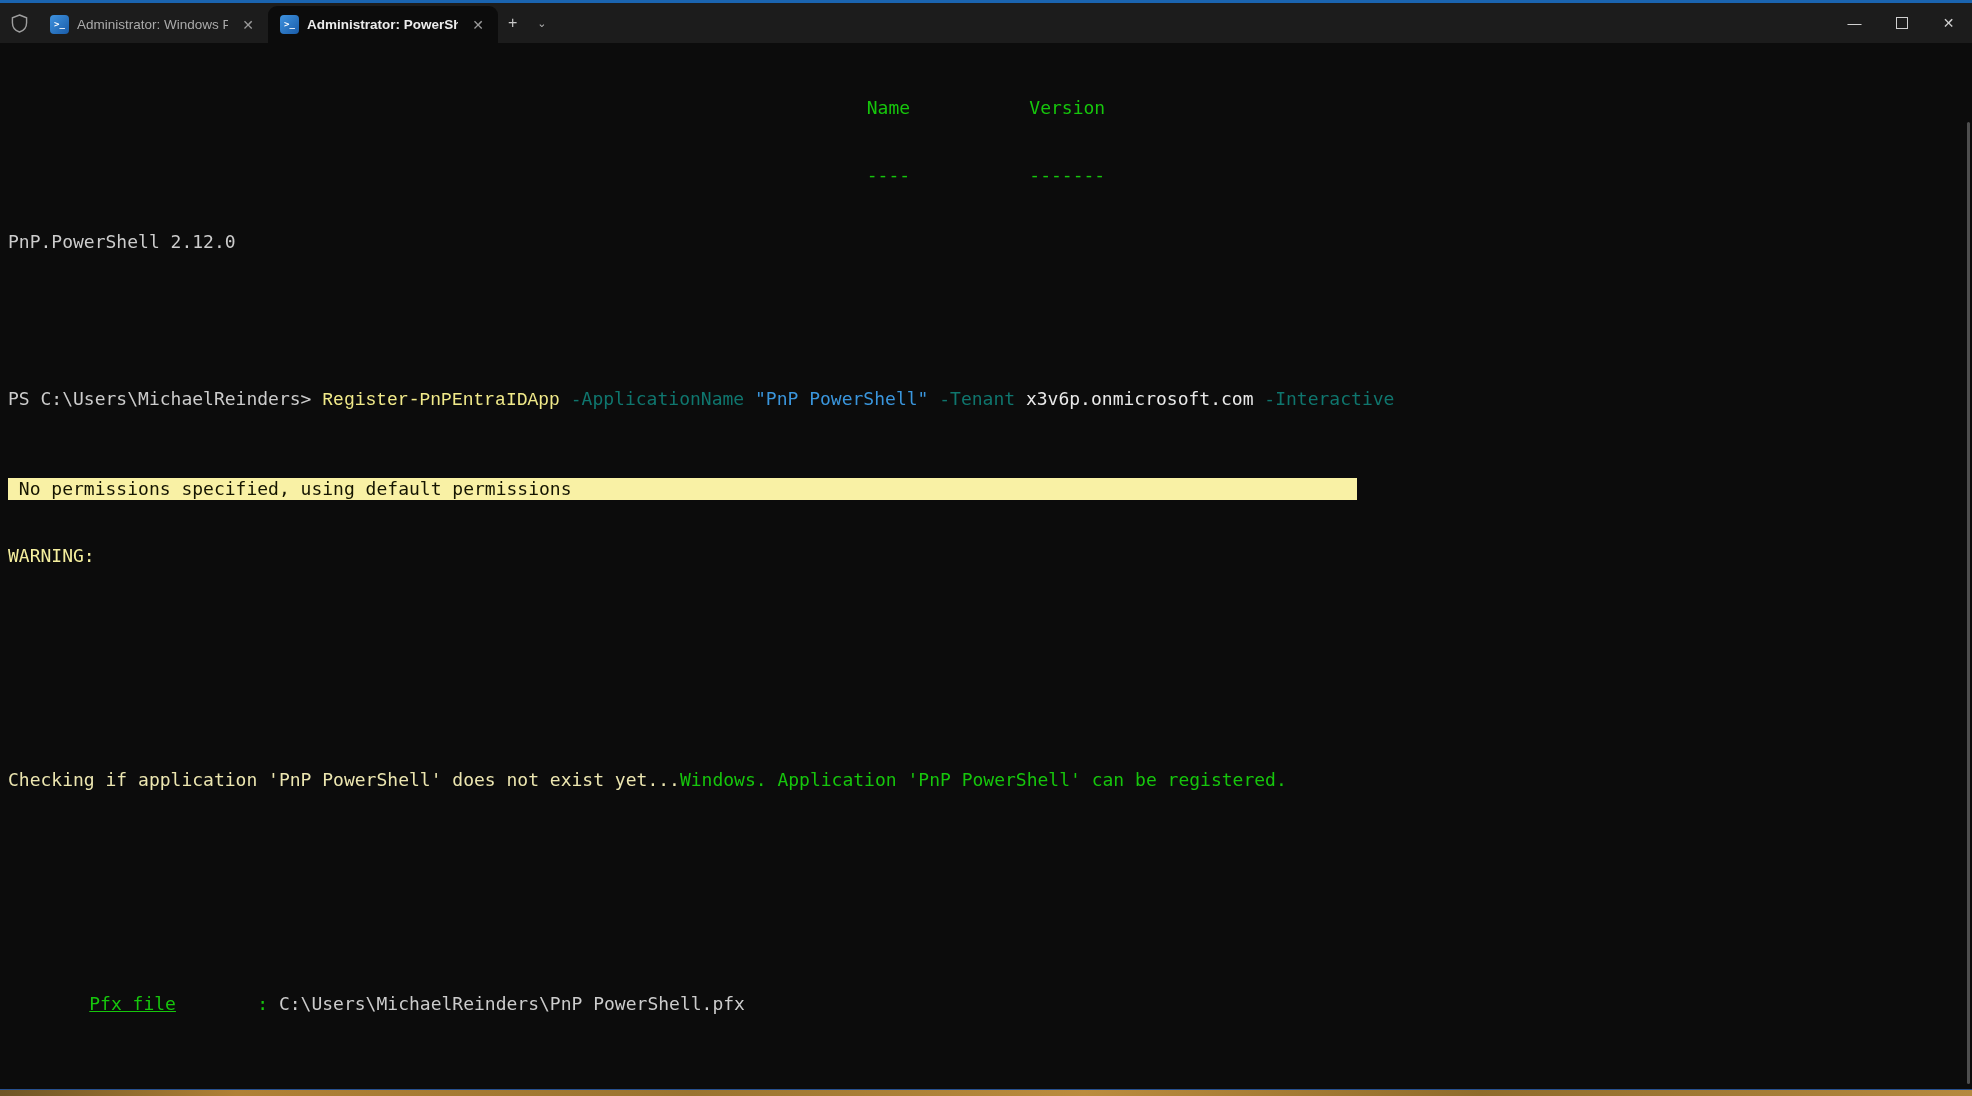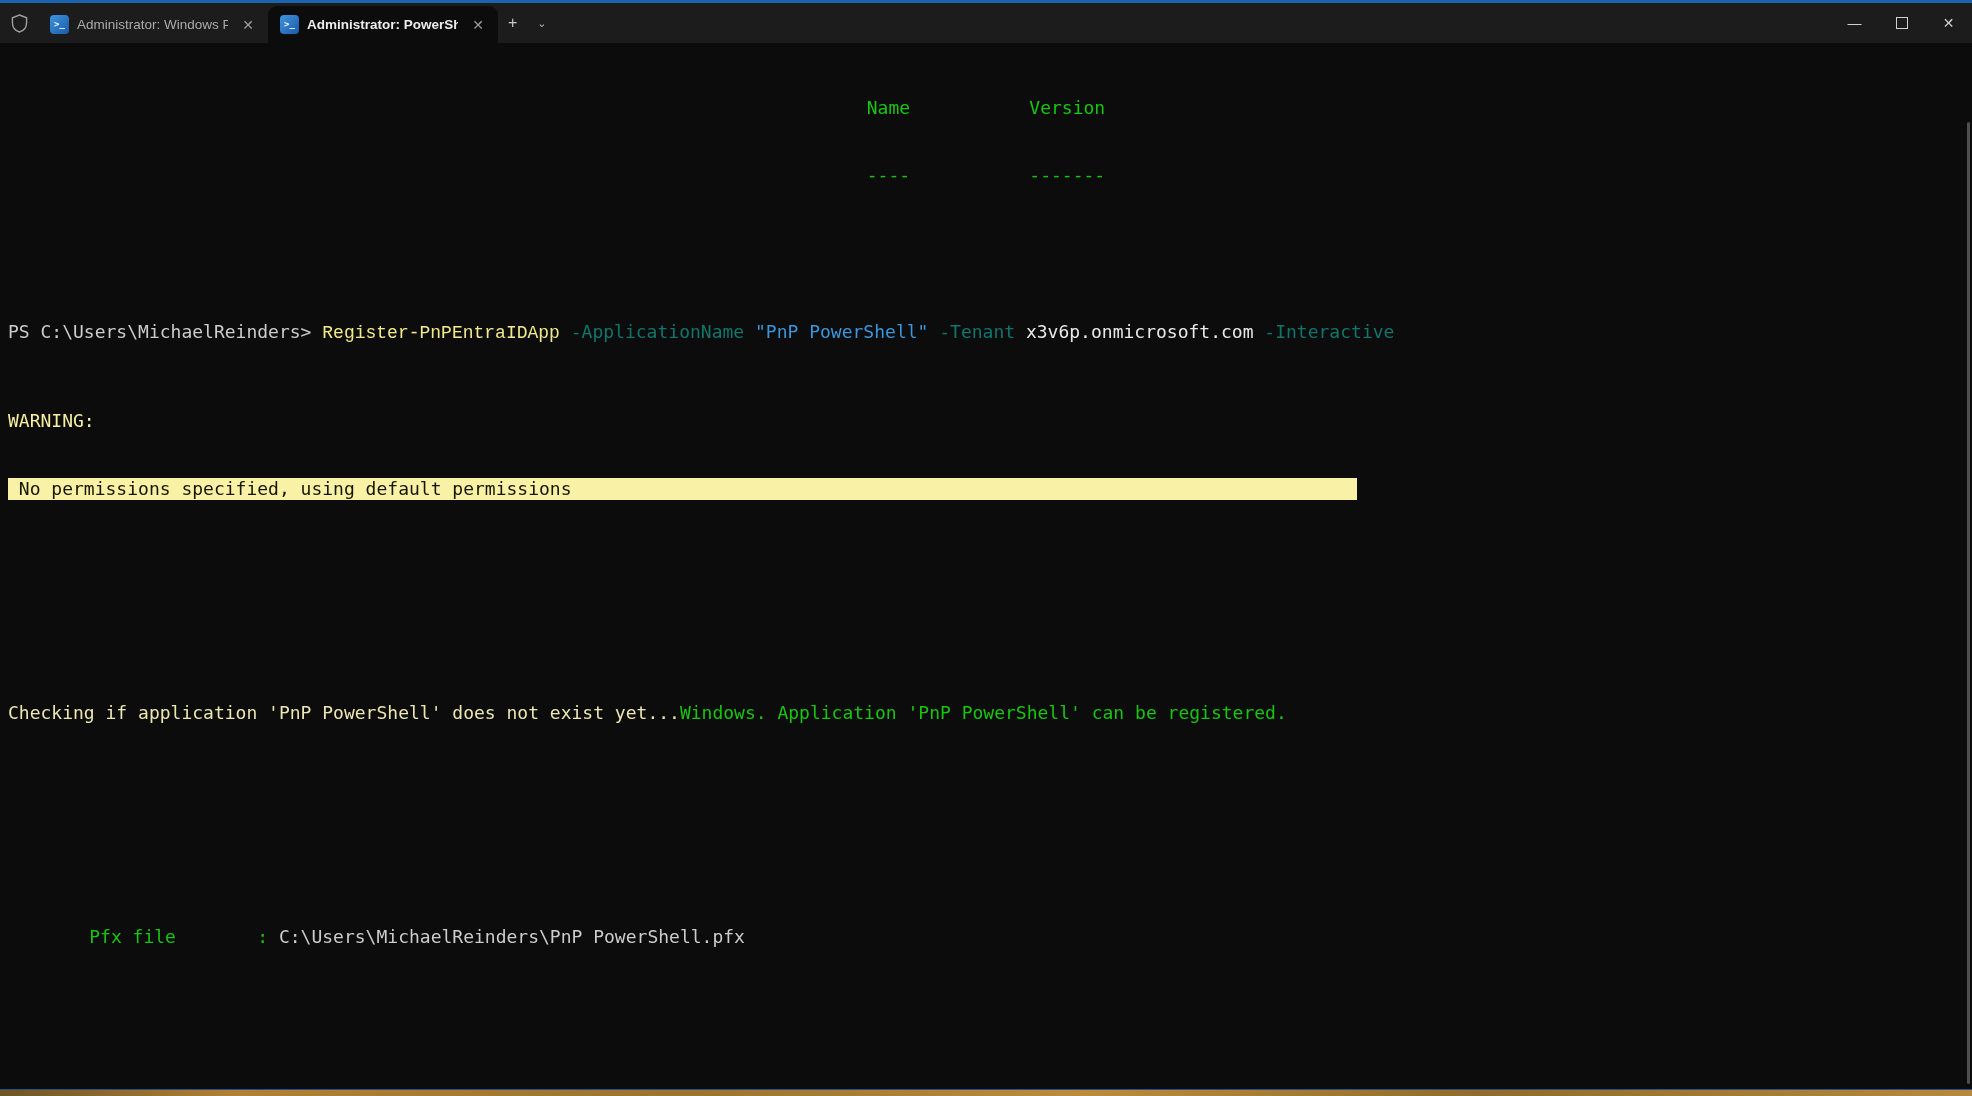--- a/index.html
+++ b/index.html
@@ -37,21 +37,21 @@
   }
   .row{height:22.4px;}
   .green{color:#16c60c;text-align:center;}
   .cream{color:#ece6b0;text-align:center;}
   .warnlab{color:#f5ef9e;}
   .cmd{color:#f1ea8a;font-family:Liberation Mono, monospace;}
   .param{color:#0f766e;}
   .str{color:#3a96dd;}
   .val{color:#e9e9e9;}
   .hl{background:#f9f1a5;color:#151500;display:inline-block;width:1349px;}
-  .prop-label{display:inline-block;width:23ch;}
+  .prop-label{display:inline-block;width:23ch;text-decoration:underline;}
   .scrollbar{position:absolute;right:2px;top:122px;width:3px;height:962px;background:#4f4f4f;border-radius:2px;}
   .desktop-strip{
     position:absolute;left:0;right:0;bottom:0;height:6px;
     border-top:1px solid #27508f;
     background:linear-gradient(90deg,#6e5526 0,#b08136 12%,#9a7430 35%,#bb8c3e 55%,#8f6c2c 75%,#b5893f 100%);
   }
 </style>
 </head>
 <body>
 
@@ -85,26 +85,27 @@
   <div class="winbtn">—</div>
   <div class="winbtn">
       <span class="max-glyph"></span>
     </div>
   <div class="winbtn">✕</div>
 </div>
 
 <div class="term">
   <div class="row green">Name           Version</div>
   <div class="row green">----           -------</div>
+  <div class="row">PnP.PowerShell 2.12.0</div>
   <div class="row"></div>
 
   <div class="row"><span>PS C:\Users\MichaelReinders&gt; </span><span class="cmd">Register-PnPEntraIDApp</span><span class="param"> -ApplicationName </span><span class="str">"PnP PowerShell"</span><span class="param"> -Tenant </span><span class="val">x3v6p.onmicrosoft.com</span><span class="param"> -Interactive</span></div>
 
+  <div class="row"><span class="hl"> No permissions specified, using default permissions</span></div>
   <div class="row warnlab">WARNING:</div>
-  <div class="row"><span class="hl"> No permissions specified, using default permissions</span></div>
   <div class="row"></div>
   <div class="row"></div>
 
   <div class="row"><span class="cream">Checking if application 'PnP PowerShell' does not exist yet...</span><span class="green">Windows. Application 'PnP PowerShell' can be registered.</span></div>
   <div class="row"></div>
   <div class="row"></div>
 
   <div class="row"><span class="green prop-label">Pfx file</span><span class="green">: </span><span>C:\Users\MichaelReinders\PnP PowerShell.pfx</span></div>
   
   

